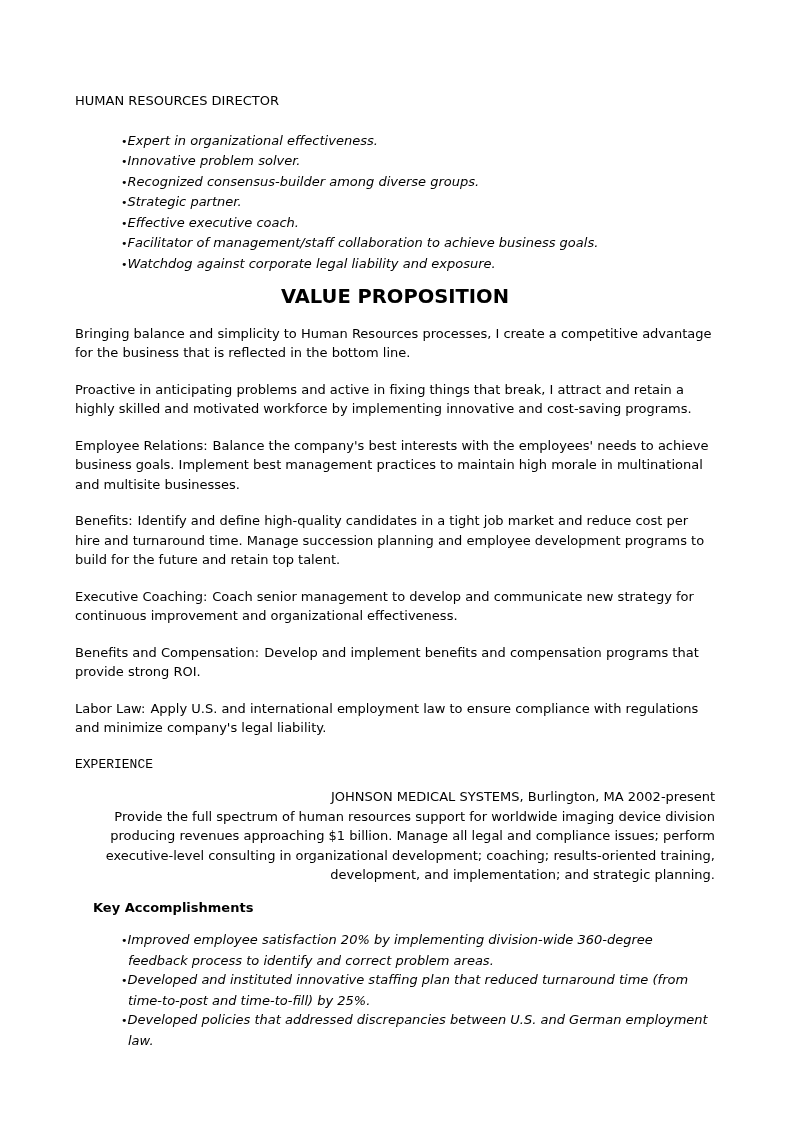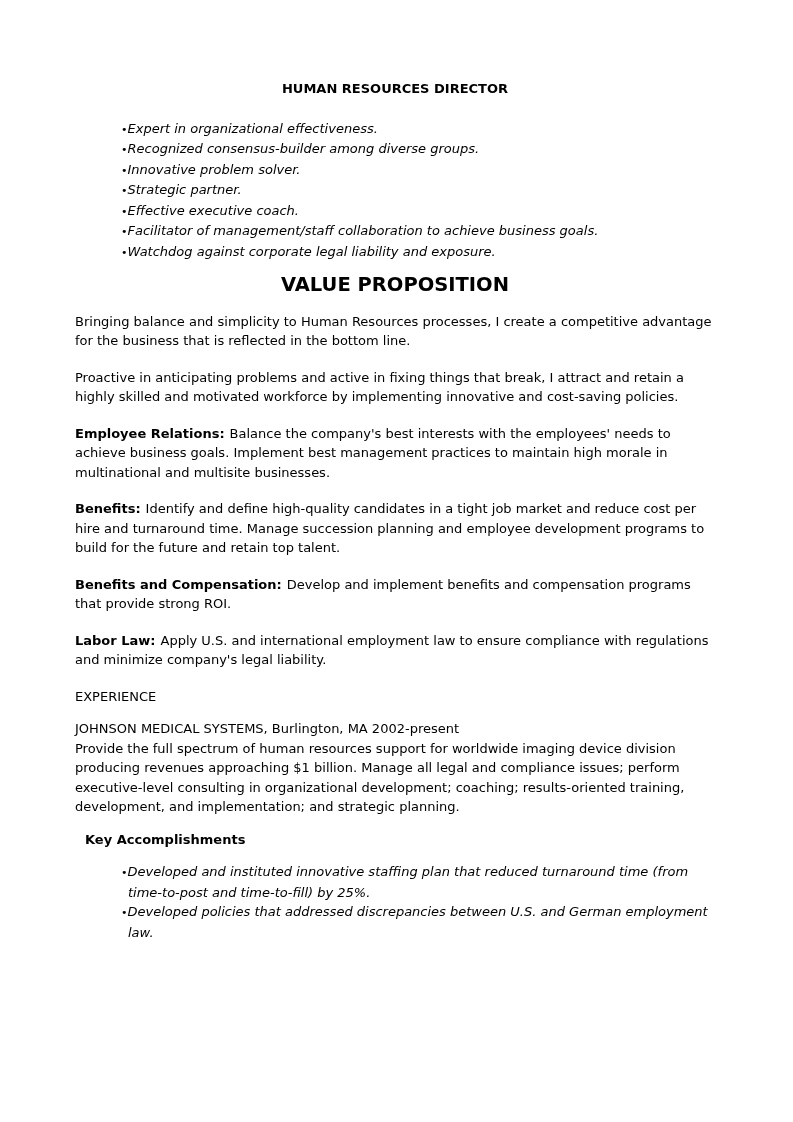--- a/index.html
+++ b/index.html
@@ -16,24 +16,24 @@
     line-height: 19.5px;
     overflow: hidden;
   }
   .page {
     box-sizing: border-box;
     width: 793px;
     height: 1122px;
     padding: 79px 78px 0 75px;
   }
   .doc-title {
-    text-align: center;
-    font-weight: bold;
+    text-align: left;
+    font-weight: normal;
     font-size: 13px;
-    margin: 0 0 20px 0;
+    margin: 12px 0 20px 0;
   }
   .section-heading {
     text-align: center;
     font-weight: bold;
     margin: 5px 0;
   }
   .para {
     margin: 17px 0;
   }
   .bullet-list {
@@ -42,69 +42,73 @@
   }
   .bullet-item {
     margin-left: 46px;
     padding-left: 7px;
     text-indent: -7px;
   }
   .bullet-marker {
     font-size: 11px;
   }
   .lead-label {
-    font-weight: bold;
+    font-weight: normal;
     margin-right: 5px;
   }
   .experience-heading {
     margin: 13px 0;
+    font-family: Liberation Mono, monospace;
   }
   .exp-block {
     margin: 13px 0;
+    text-align: right;
   }
   .subheading {
     font-weight: bold;
-    margin: 13px 10px;
+    margin: 13px 18px;
   }
 </style>
 </head>
 <body>
 
 <div class="page">
 
   <h1 class="doc-title">HUMAN RESOURCES DIRECTOR</h1>
 
   <div class="bullet-list">
     <div class="bullet-item"><span class="bullet-marker">•</span><span>Expert in organizational effectiveness.</span></div>
+    <div class="bullet-item"><span class="bullet-marker">•</span><span>Innovative problem solver.</span></div>
     <div class="bullet-item"><span class="bullet-marker">•</span><span>Recognized consensus-builder among diverse groups.</span></div>
-    <div class="bullet-item"><span class="bullet-marker">•</span><span>Innovative problem solver.</span></div>
     <div class="bullet-item"><span class="bullet-marker">•</span><span>Strategic partner.</span></div>
     <div class="bullet-item"><span class="bullet-marker">•</span><span>Effective executive coach.</span></div>
     <div class="bullet-item"><span class="bullet-marker">•</span><span>Facilitator of management/staff collaboration to achieve business goals.</span></div>
     <div class="bullet-item"><span class="bullet-marker">•</span><span>Watchdog against corporate legal liability and exposure.</span></div>
   </div>
 
   <h2 class="section-heading">VALUE PROPOSITION</h2>
 
   <p class="para">Bringing balance and simplicity to Human Resources processes, I create a competitive advantage for the business that is reflected in the bottom line.</p>
-  <p class="para">Proactive in anticipating problems and active in fixing things that break, I attract and retain a highly skilled and motivated workforce by implementing innovative and cost-saving policies.</p>
+  <p class="para">Proactive in anticipating problems and active in fixing things that break, I attract and retain a highly skilled and motivated workforce by implementing innovative and cost-saving programs.</p>
 
 
   <p class="para"><span class="lead-label">Employee Relations:</span><span>Balance the company's best interests with the employees' needs to achieve business goals. Implement best management practices to maintain high morale in multinational and multisite businesses.</span></p>
   <p class="para"><span class="lead-label">Benefits:</span><span>Identify and define high-quality candidates in a tight job market and reduce cost per hire and turnaround time. Manage succession planning and employee development programs to build for the future and retain top talent.</span></p>
+  <p class="para"><span class="lead-label">Executive Coaching:</span><span>Coach senior management to develop and communicate new strategy for continuous improvement and organizational effectiveness.</span></p>
   <p class="para"><span class="lead-label">Benefits and Compensation:</span><span>Develop and implement benefits and compensation programs that provide strong ROI.</span></p>
   <p class="para"><span class="lead-label">Labor Law:</span><span>Apply U.S. and international employment law to ensure compliance with regulations and minimize company's legal liability.</span></p>
 
   <p class="experience-heading">EXPERIENCE</p>
 
   <div class="exp-block">
     <div>JOHNSON MEDICAL SYSTEMS, Burlington, MA 2002-present</div>
     <div>Provide the full spectrum of human resources support for worldwide imaging device division producing revenues approaching $1 billion. Manage all legal and compliance issues; perform executive-level consulting in organizational development; coaching; results-oriented training, development, and implementation; and strategic planning.</div>
   </div>
 
   <p class="subheading">Key Accomplishments</p>
 
   <div class="bullet-list">
+    <div class="bullet-item"><span class="bullet-marker">•</span><span>Improved employee satisfaction 20% by implementing division-wide 360-degree feedback process to identify and correct problem areas.</span></div>
     <div class="bullet-item"><span class="bullet-marker">•</span><span>Developed and instituted innovative staffing plan that reduced turnaround time (from time-to-post and time-to-fill) by 25%.</span></div>
     <div class="bullet-item"><span class="bullet-marker">•</span><span>Developed policies that addressed discrepancies between U.S. and German employment law.</span></div>
   </div>
 
 </div>
 
 </body></html>

